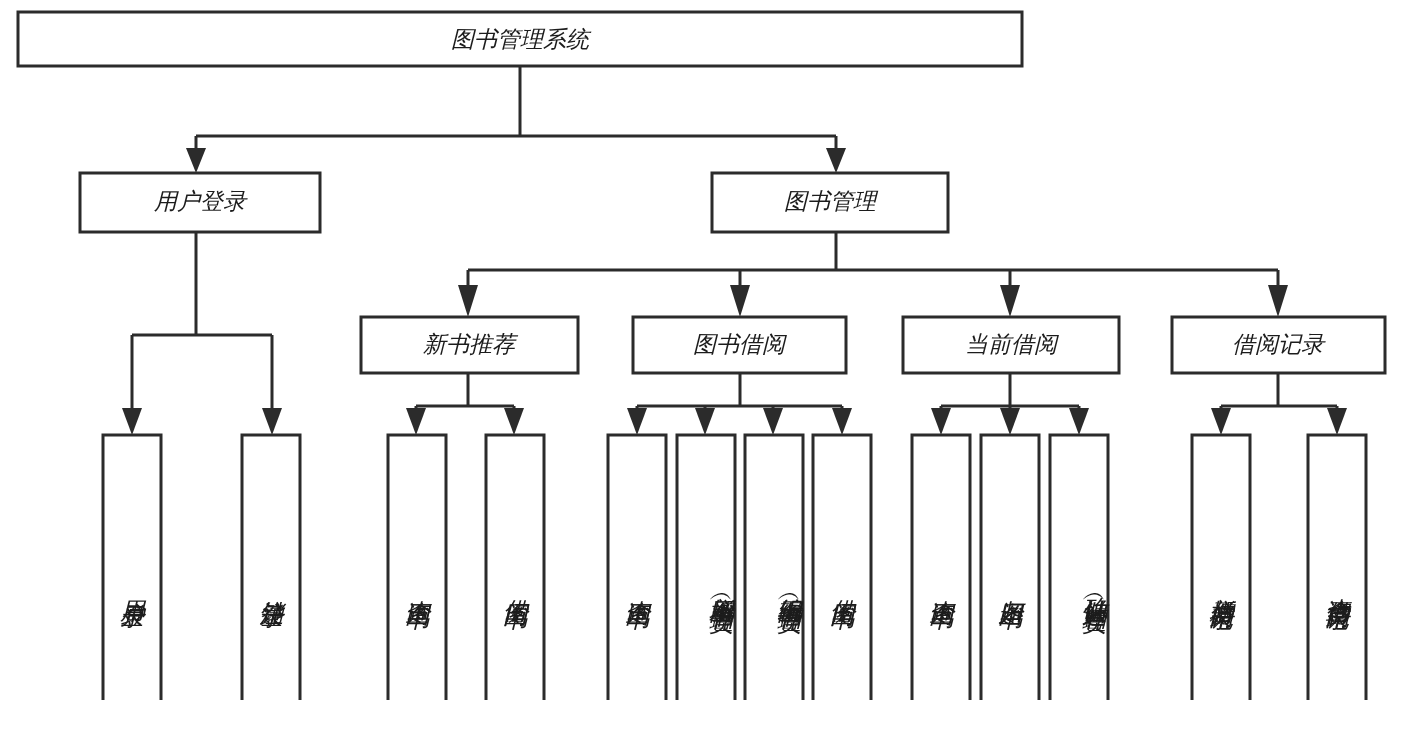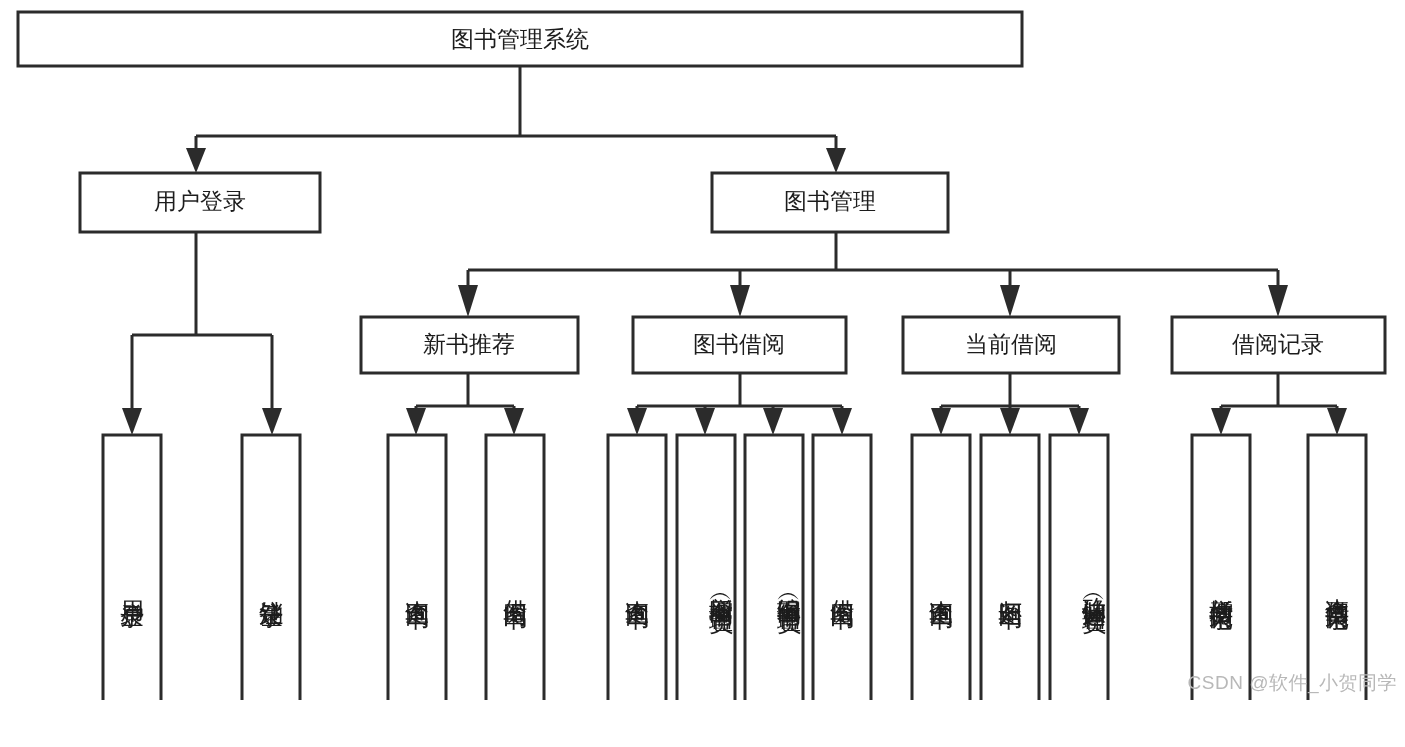--- a/index.html
+++ b/index.html
@@ -9,20 +9,21 @@
   }
   body {
     font-family: "Liberation Sans", "DejaVu Sans", sans-serif;
   }
   #diagram-root {
     position: relative;
     width: 1405px;
     height: 700px;
     background: #ffffff;
     overflow: hidden;
+    font-style: italic;
   }
   svg.diagram-canvas {
     position: absolute;
     left: 0;
     top: 0;
     width: 1405px;
     height: 747px;
   }
   .node-rect {
     fill: #ffffff;
@@ -226,21 +227,20 @@
     <div class="vlabel" style="position:absolute;left:981px;top:435px;width:58px;height:300px;">归还图书</div>
 
     <div class="vlabel vlabel-top" style="position:absolute;left:1050px;top:435px;width:58px;height:300px;">确认归还（管理员）</div>
 
     <div class="vlabel" style="position:absolute;left:1192px;top:435px;width:58px;height:300px;">新增借阅记录</div>
 
     <div class="vlabel" style="position:absolute;left:1308px;top:435px;width:58px;height:300px;">查询借阅记录</div>
 
   </div>
 
-  <div class="watermark-text">CSDN @软件_小贺同学</div>
 
 </div>
 
 <style>
   .vlabel {
     display: flex;
     align-items: center;
     justify-content: center;
     writing-mode: vertical-rl;
     text-orientation: upright;

